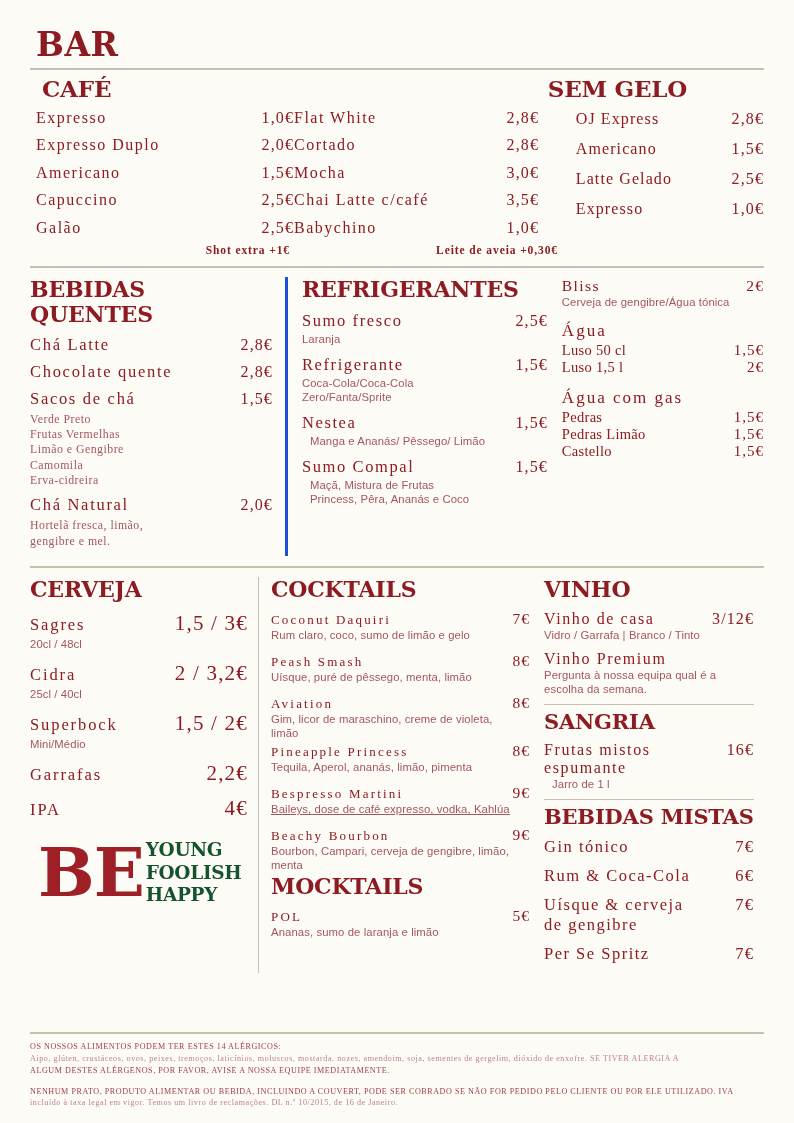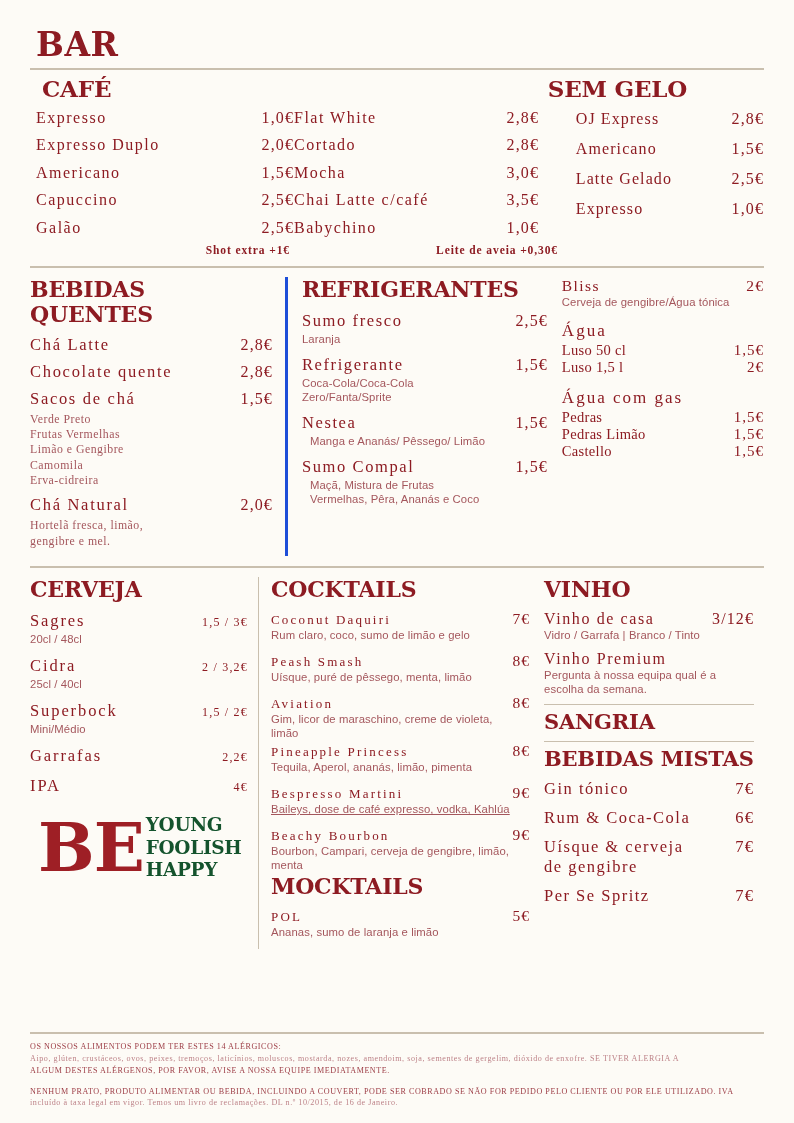--- a/index.html
+++ b/index.html
@@ -132,21 +132,21 @@
   .water-row .wn { font-family: "Liberation Serif", serif; font-size: 14.5px; letter-spacing: 0.3px; }
   .water-row .wp { font-family: "Liberation Serif", serif; font-size: 15px; letter-spacing: 1px; }
 
   
   .band3 { display: flex; }
   .b3-cerveja { width: 228px; padding-right: 10px; }
   .b3-cocktail { width: 272px; padding-left: 12px; border-left: 1px solid #c9bfae; }
   .b3-right { width: 224px; padding-left: 14px; }
 
   .b3-cerveja .nm { font-size: 16.5px; letter-spacing: 1.9px; }
-  .b3-cerveja .pr { font-size: 12px; letter-spacing: 1.2px; }
+  .b3-cerveja .pr { font-size: 21px; letter-spacing: 1.2px; }
   .c-item { margin-bottom: 10px; }
   .c-item .row { margin-bottom: 1px; }
 
   .b3-cocktail .nm { font-size: 13px; letter-spacing: 2.2px; }
   .b3-cocktail .pr { font-size: 15.5px; letter-spacing: 1px; }
   .k-item { margin-bottom: 10px; }
   .k-item .row { margin-bottom: 0px; }
 
   .b3-right .nm { font-size: 16px; letter-spacing: 1.6px; }
   .b3-right .pr { font-size: 16px; }
@@ -354,21 +354,21 @@
             <span class="pr">1,5€</span>
           </div>
         <div class="desc r-indent" style="white-space:pre-line;">Manga e Ananás/ Pêssego/ Limão</div>
       </div>
       <div class="r-item">
         <div class="row">
             <span class="nm">Sumo Compal</span>
             <span class="pr">1,5€</span>
           </div>
         <div class="desc r-indent" style="white-space:pre-line;">Maçã, Mistura de Frutas
-Vermelhas, Pêra, Ananás e Coco</div>
+Princess, Pêra, Ananás e Coco</div>
       </div>
     </div>
 
     <div class="b2-right">
       <div style="margin-bottom:12px;">
         <div class="row">
             <span class="nm">Bliss</span>
             <span class="pr">2€</span>
           </div>
         <div class="desc">Cerveja de gengibre/Água tónica</div>
@@ -528,20 +528,28 @@
             <span class="nm">Vinho Premium</span>
             <span class="pr"></span>
           </div>
         <div class="desc" style="white-space:pre-line;">Pergunta à nossa equipa qual é a
 escolha da semana.</div>
       </div>
 
       <div class="rule-thin"></div>
 
       <div class="sect-head h-sub" style="margin-bottom:8px;">SANGRIA</div>
+      <div class="v-item">
+        <div class="row">
+            <span class="nm">Frutas mistos</span>
+            <span class="pr">16€</span>
+          </div>
+        <div class="nm">espumante</div>
+        <div class="desc" style="padding-left:8px;">Jarro de 1 l</div>
+      </div>
 
       <div class="rule-thin"></div>
 
       <div class="sect-head h-sub" style="margin-bottom:9px;">BEBIDAS MISTAS</div>
 
       <div class="mista-row">
         <div class="row">
             <span class="nm">Gin tónico</span>
             <span class="pr">7€</span>
           </div>

